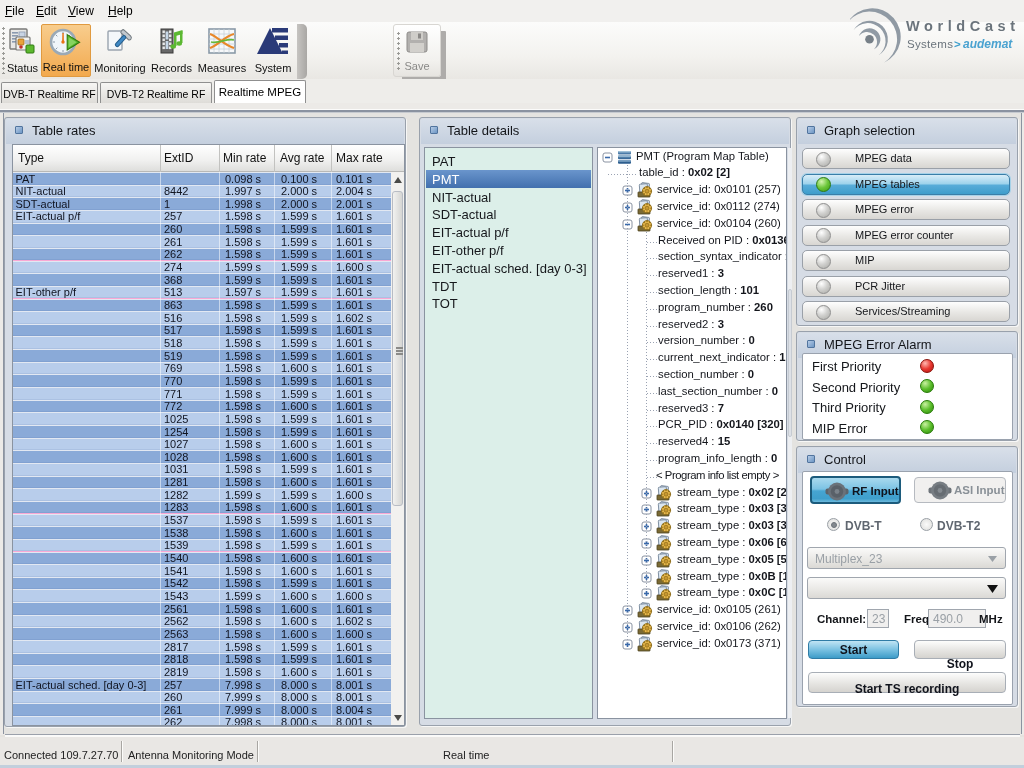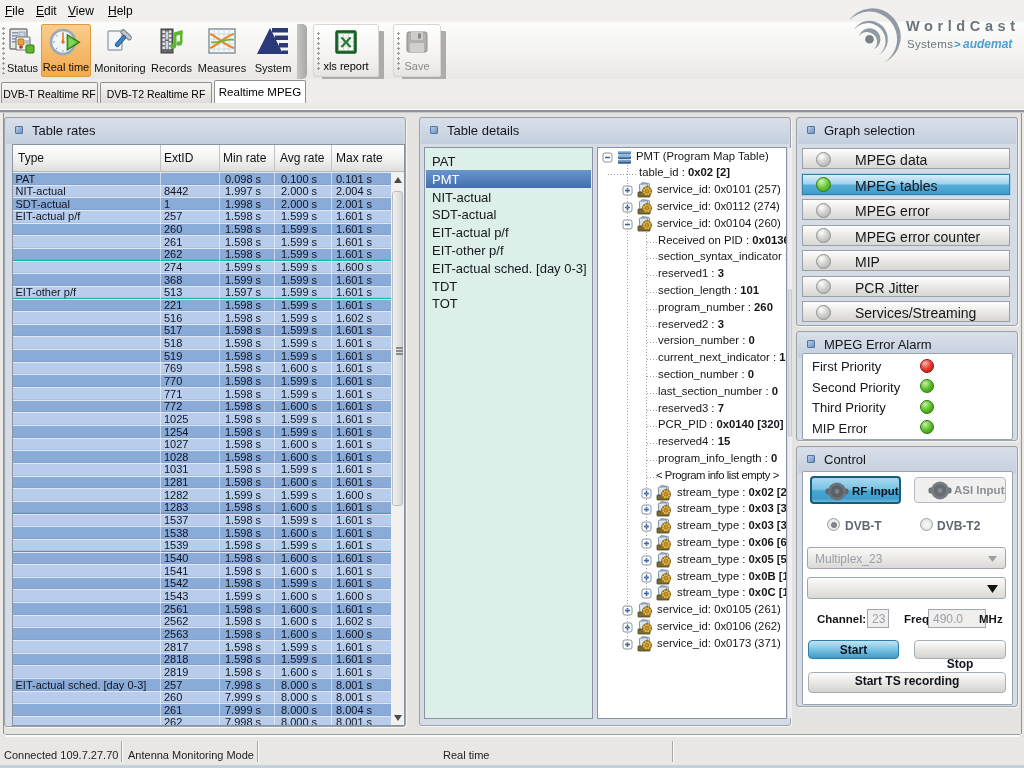--- a/index.html
+++ b/index.html
@@ -54,21 +54,21 @@
 
 .panel { position:absolute; border:1px solid #99a1ac; border-radius:3px;
   background:#d6dce5; box-shadow:1px 1px 0 rgba(255,255,255,0.7); }
 .phead { position:absolute; left:1px; top:1px; right:1px; height:25px; border-radius:2px 2px 0 0;
   background:linear-gradient(#d8dfe9,#c4cfde); }
 .phead .sq { position:absolute; left:8.5px; top:7px; width:8px; height:8px; border:1px solid #51749e;
   background:linear-gradient(135deg,#b5cbe6,#6d96c4); border-radius:1px; }
 .phead .pt { position:absolute; left:26px; top:4px; font-size:13px; color:#14161a; }
 
 
-#tablebox { position:absolute; left:7px; top:26px; width:393px; height:582px; background:#14b8a6;
+#tablebox { position:absolute; left:7px; top:26px; width:393px; height:582px; background:#f9a8d4;
   border:1px solid #8a93a0; overflow:hidden; }
 #thead { position:absolute; left:0; top:0; width:391px; height:26.5px; z-index:6;
   background:linear-gradient(#ffffff,#f0f0ef 60%,#dededc); border-bottom:1px solid #b8b8b6; font-size:12px; color:#111; }
 #thead span { position:absolute; top:6px; }
 #thead i { position:absolute; top:0; width:1px; height:26.5px; background:#c2c2c0; font-style:normal; }
 .trow { position:absolute; left:0; width:378px; height:12.57px; font-size:11px; color:#101420;
   box-shadow:inset 0 1px 0 #e2e8f2, inset 0 -1px 0 rgba(60,90,150,0.10); }
 .trow span { position:absolute; top:0.5px; white-space:nowrap; }
 .c0 { left:2.5px; } .c1 { left:151px; } .c2 { left:212px; } .c3 { left:268px; } .c4 { left:323px; }
 .colline { position:absolute; top:26.5px; width:1px; height:554px; background:rgba(255,255,255,0.52); z-index:5; }
@@ -87,22 +87,22 @@
 .li { position:absolute; left:1px; width:165px; height:17.8px; padding:2px 0 0 6px; }
 .li.sel { background:linear-gradient(#6a95cc,#4270ae); color:#fff; }
 #treebox { position:absolute; left:177px; top:29px; width:190px; height:572px; background:#fff;
   border:1px solid #8a93a0; font-size:11.3px; color:#14161c; overflow:hidden; }
 .tr { position:absolute; left:0; width:100%; height:16.8px; }
 .tl { position:absolute; top:1px; white-space:nowrap; }
 .dots { position:absolute; height:1px; background-image:linear-gradient(90deg,#9aa2b2 1px,transparent 1px); background-size:3px 1px; }
 .vdots { position:absolute; width:1px; background-image:linear-gradient(#9aa2b2 1px,transparent 1px); background-size:1px 3px; }
 
 
-.gbtn { position:absolute; left:5px; width:208px; height:21px; border:1px solid #9aa0a8; border-radius:0;
-  background:linear-gradient(#fefefe,#e8e7e4 55%,#d8d6d2); font-size:14px; color:#15171b; }
+.gbtn { position:absolute; left:5px; width:208px; height:21px; border:1px solid #9aa0a8; border-radius:5px;
+  background:linear-gradient(#fefefe,#e8e7e4 55%,#d8d6d2); font-size:11px; color:#15171b; }
 .gbtn.sel { background:linear-gradient(#d9edf8,#9ed3ec 46%,#58acd8 54%,#3e9dcb); border-color:#3a7ea8;
   box-shadow:0 0 0 1px #a6d2e8; }
 .orb { position:absolute; left:13px; top:2.5px; width:15px; height:15px; border-radius:50%; }
 .orb.grey { background:radial-gradient(circle at 35% 28%, #ffffff, #d2d2d0 45%, #a8a8a4); border:1px solid #909090; }
 .orb.green { background:radial-gradient(circle at 35% 28%, #d4f4b0, #6cc63a 50%, #3a9a14); border:1px solid #2d7a10; }
 .gl { position:absolute; left:52px; top:3px; }
 
 
 #alarmbox { position:absolute; left:5px; top:21px; width:211px; height:87px; background:#fff; border:1px solid #9aa2ae; border-radius:2px; }
 .al { position:absolute; left:0; width:100%; height:20px; }
@@ -246,36 +246,20 @@
     <span class="ticon"><svg width="34" height="30" viewBox="0 0 34 30">
 <path d="M14 2 L27 28 L1 28 Z" fill="#2a3a78"></path>
 <rect x="16" y="2" width="16" height="4.5" fill="#2a3a78"></rect>
 <rect x="19" y="9.5" width="13" height="4.5" fill="#2a3a78"></rect>
 <rect x="23" y="17" width="9" height="4.5" fill="#2a3a78"></rect>
 <rect x="26" y="24.5" width="6" height="3.5" fill="#2a3a78"></rect>
 </svg></span>
       <span class="tlbl">System</span>
     </div>
   <div id="tsep"></div>
-  <div class="pbtn" style="left:313px;width:66px">
-    <span class="grip"></span>
-      <span class="picon"><svg width="26" height="26" viewBox="0 0 26 26">
-<rect x="3" y="2" width="20" height="22" rx="1.5" fill="#1e6e30" stroke="#14551f" stroke-width="1.5"></rect>
-<rect x="5.5" y="4.5" width="15" height="17" fill="#f8faf8" stroke="#a8c0a8" stroke-width="0.6"></rect>
-<g stroke="#b8ccb8" stroke-width="0.7">
-<line x1="5.5" y1="9" x2="20.5" y2="9"></line>
-            <line x1="5.5" y1="13" x2="20.5" y2="13"></line>
-<line x1="5.5" y1="17" x2="20.5" y2="17"></line>
-            <line x1="10.5" y1="4.5" x2="10.5" y2="21.5"></line>
-            <line x1="15.5" y1="4.5" x2="15.5" y2="21.5"></line>
-</g>
-<path d="M9 9 L17 17.5 M17 9 L9 17.5" stroke="#27763a" stroke-width="2.1" stroke-linecap="round"></path>
-</svg></span>
-      <span class="plbl">xls report</span>
-    </div>
   <div class="pbtn" style="left:393px;width:48px">
     <span class="grip"></span>
       <span class="picon"><svg width="26" height="26" viewBox="0 0 26 26">
 <rect x="3" y="3" width="20" height="20" rx="2" fill="#b2b0ae" stroke="#8e8c8a" stroke-width="1"></rect>
 <rect x="7" y="3" width="12" height="8" fill="#cfcdc9"></rect>
 <rect x="14" y="4.5" width="3" height="5" fill="#8a8886"></rect>
 <rect x="6" y="14" width="14" height="9" fill="#d2d0cc"></rect>
 </svg></span>
       <span class="plbl" style="color:#8a8a88">Save</span>
     </div>
@@ -389,21 +373,21 @@
       </div>
 <div class="trow" style="top:140.85px;background:#b8cdeb">
         <span class="c0">EIT-other p/f</span>
         <span class="c1">513</span>
         <span class="c2">1.597 s</span>
         <span class="c3">1.599 s</span>
         <span class="c4">1.601 s</span>
       </div>
 <div class="trow" style="top:153.50px;background:#8aaad8">
         <span class="c0"></span>
-        <span class="c1">221</span>
+        <span class="c1">863</span>
         <span class="c2">1.598 s</span>
         <span class="c3">1.599 s</span>
         <span class="c4">1.601 s</span>
       </div>
 <div class="trow" style="top:166.15px;background:#b8cdeb">
         <span class="c0"></span>
         <span class="c1">516</span>
         <span class="c2">1.598 s</span>
         <span class="c3">1.599 s</span>
         <span class="c4">1.602 s</span>
@@ -1184,21 +1168,21 @@
           <path d="M0 0 L11 0 L5.5 8 Z" fill="#111"></path>
         </svg>
       </div>
     <span class="flbl" style="left:14px;top:141px">Channel:</span>
     <span class="field" style="left:64px;top:137px;width:22px">23</span>
     <span class="flbl" style="left:101px;top:141px">Freq:</span>
     <span class="field" style="left:125px;top:137px;width:58px">490.0</span>
     <span class="flbl" style="left:176px;top:141px">MHz</span>
     <div class="cbtn blue" style="left:5px;top:168px;width:91px;height:19px;padding-top:2px">Start</div>
     <div class="cbtn grey" style="left:111px;top:168px;width:92px;height:19px;padding-top:16px">Stop</div>
-    <div class="cbtn grey" style="left:5px;top:200px;width:198px;height:21px;padding-top:1px">Start TS recording</div>
+    <div class="cbtn grey" style="left:5px;top:200px;width:198px;height:21px;padding-top:9px">Start TS recording</div>
   </div>
 </div>
 
 <div id="botline"></div>
 <div id="statusbar">
   <span class="cell" style="left:4px">Connected 109.7.27.70</span>
   <span class="div" style="left:121px"></span>
   <span class="cell" style="left:128px">Antenna Monitoring Mode</span>
   <span class="div" style="left:257px"></span>
   <span class="cell" style="left:443px">Real time</span>

